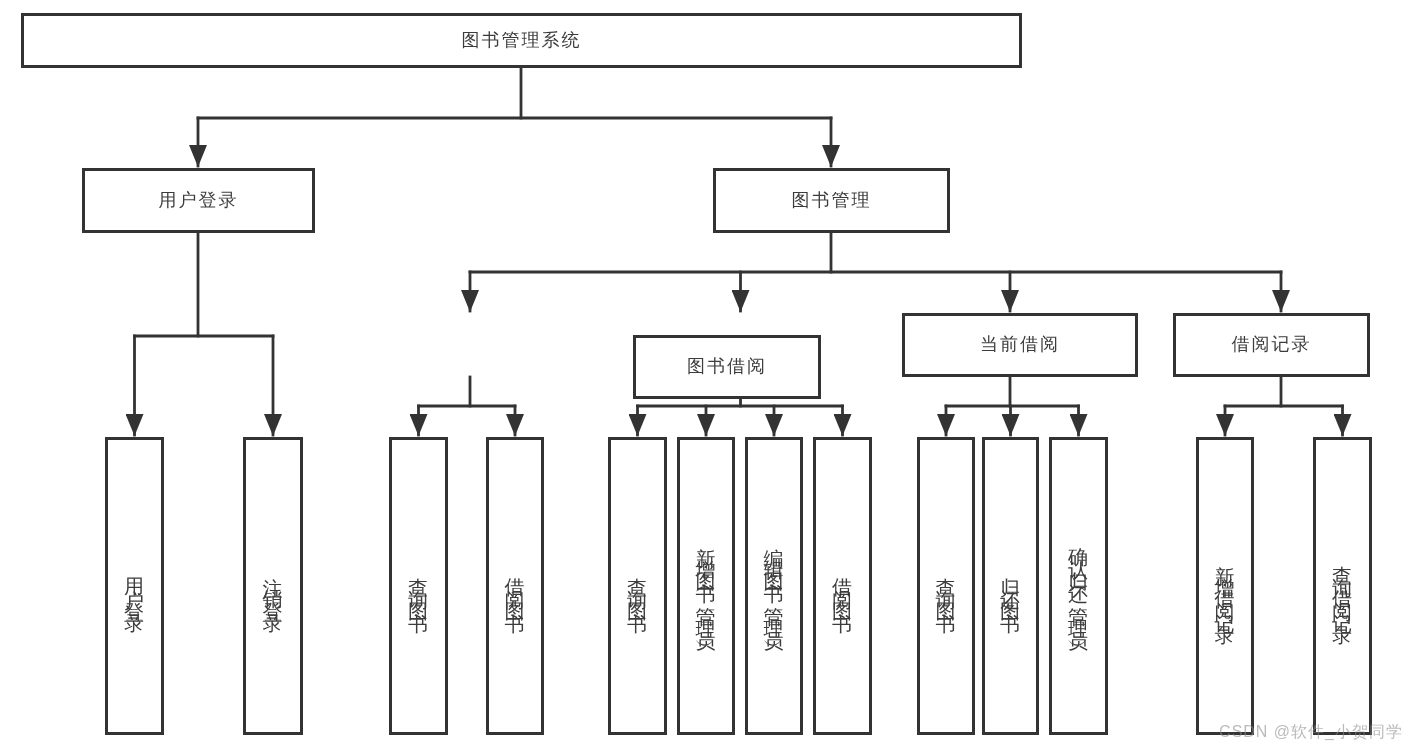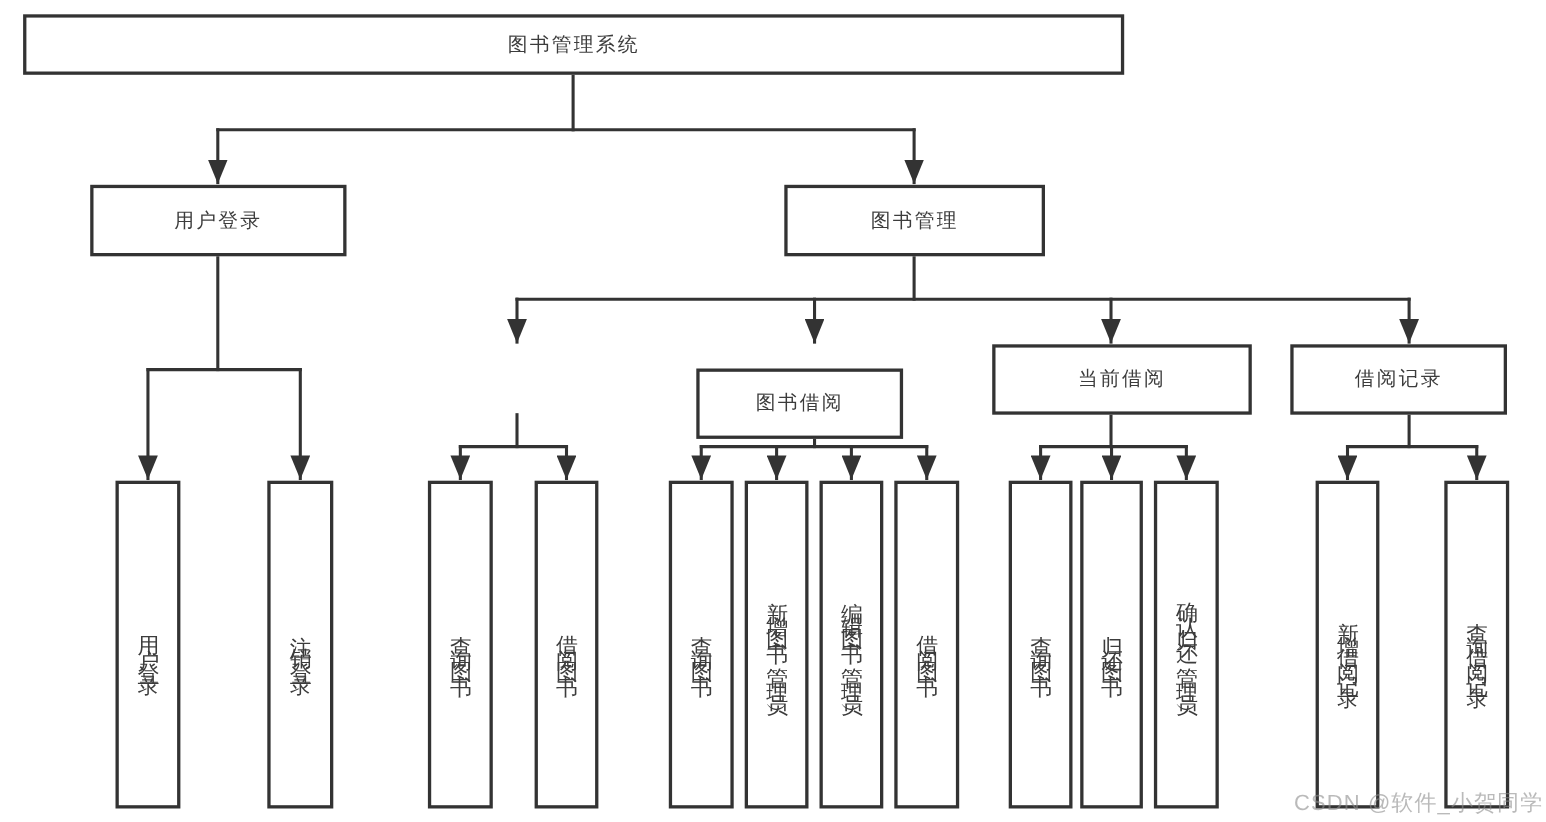--- a/index.html
+++ b/index.html
@@ -40,21 +40,21 @@
     writing-mode: vertical-rl;
     text-orientation: mixed;
     font-size: 20px;
     letter-spacing: 12px;
     line-height: 1;
   }
   .watermark {
     position: absolute;
     right: 2px;
     bottom: 4px;
-    font-size: 20px;
+    font-size: 16px;
     letter-spacing: 1px;
     color: rgba(140, 140, 140, 0.6);
     white-space: nowrap;
   }
 </style>
 </head>
 <body>
 
 <div class="canvas">
 

